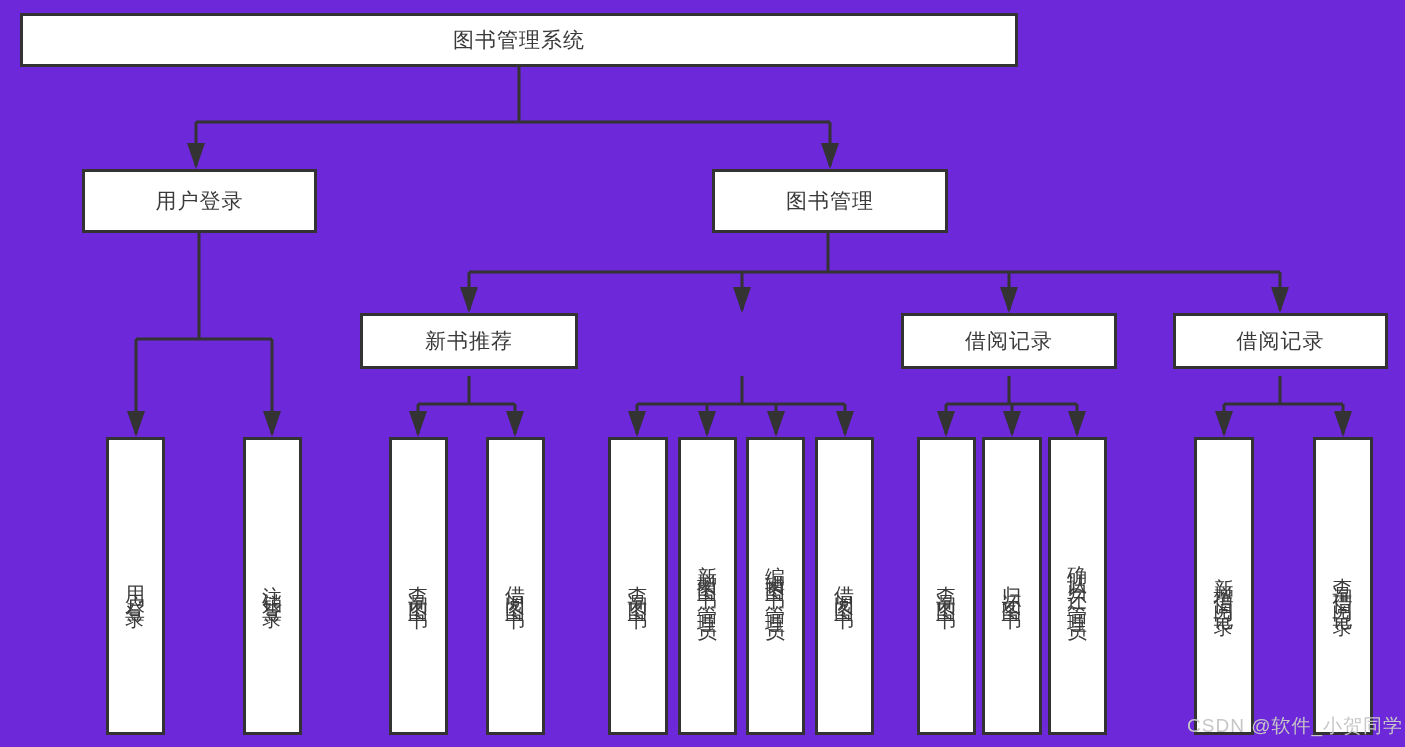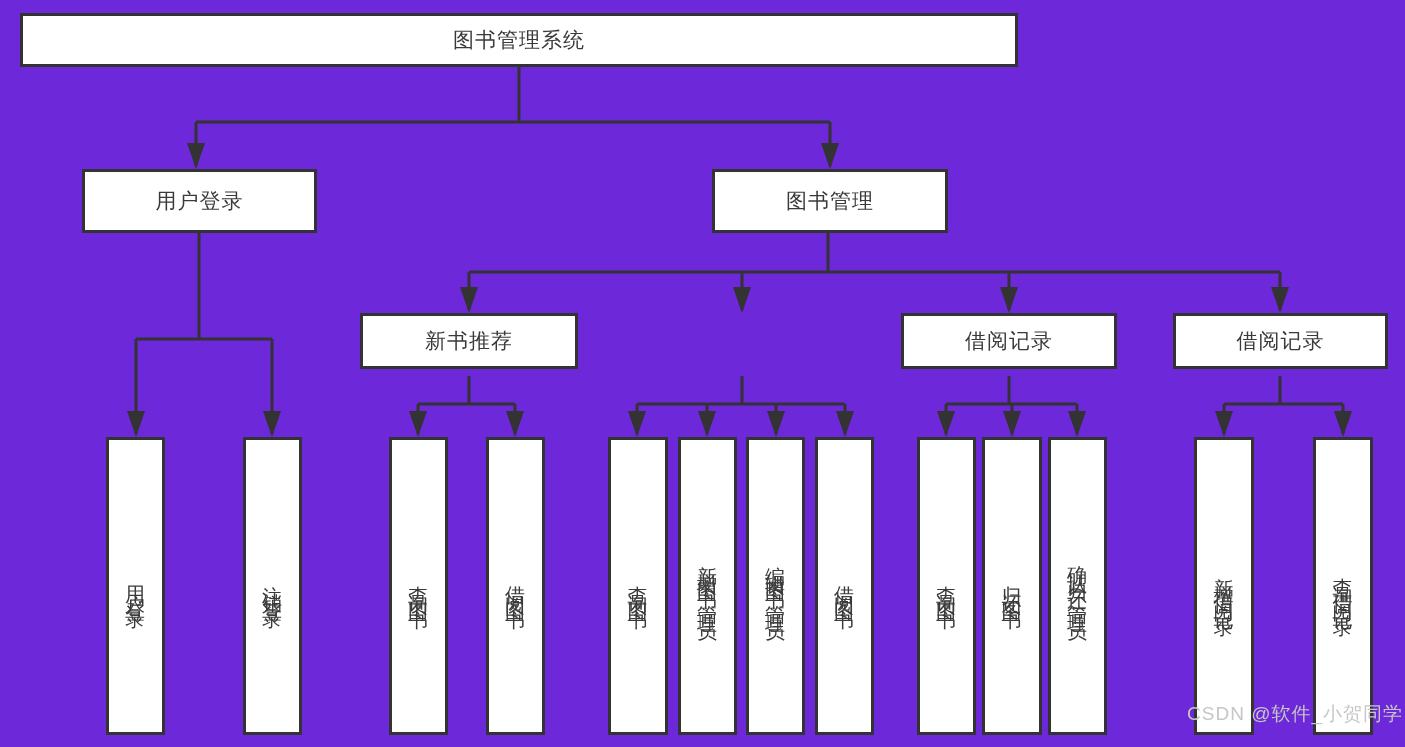--- a/index.html
+++ b/index.html
@@ -28,21 +28,21 @@
   .leaf .v-label{
     writing-mode:vertical-rl;
     text-orientation:mixed;
     font-size:20px;
     letter-spacing:8px;
     line-height:1;
     white-space:nowrap;
   }
   #watermark{
     position:absolute;
-    right:2px;bottom:20px;
+    right:2px;bottom:8px;
     z-index:10;
     font-size:19px;
     color:#c6c6c6;
     letter-spacing:1px;
     white-space:nowrap;
   }
 </style>
 </head>
 <body>
 

